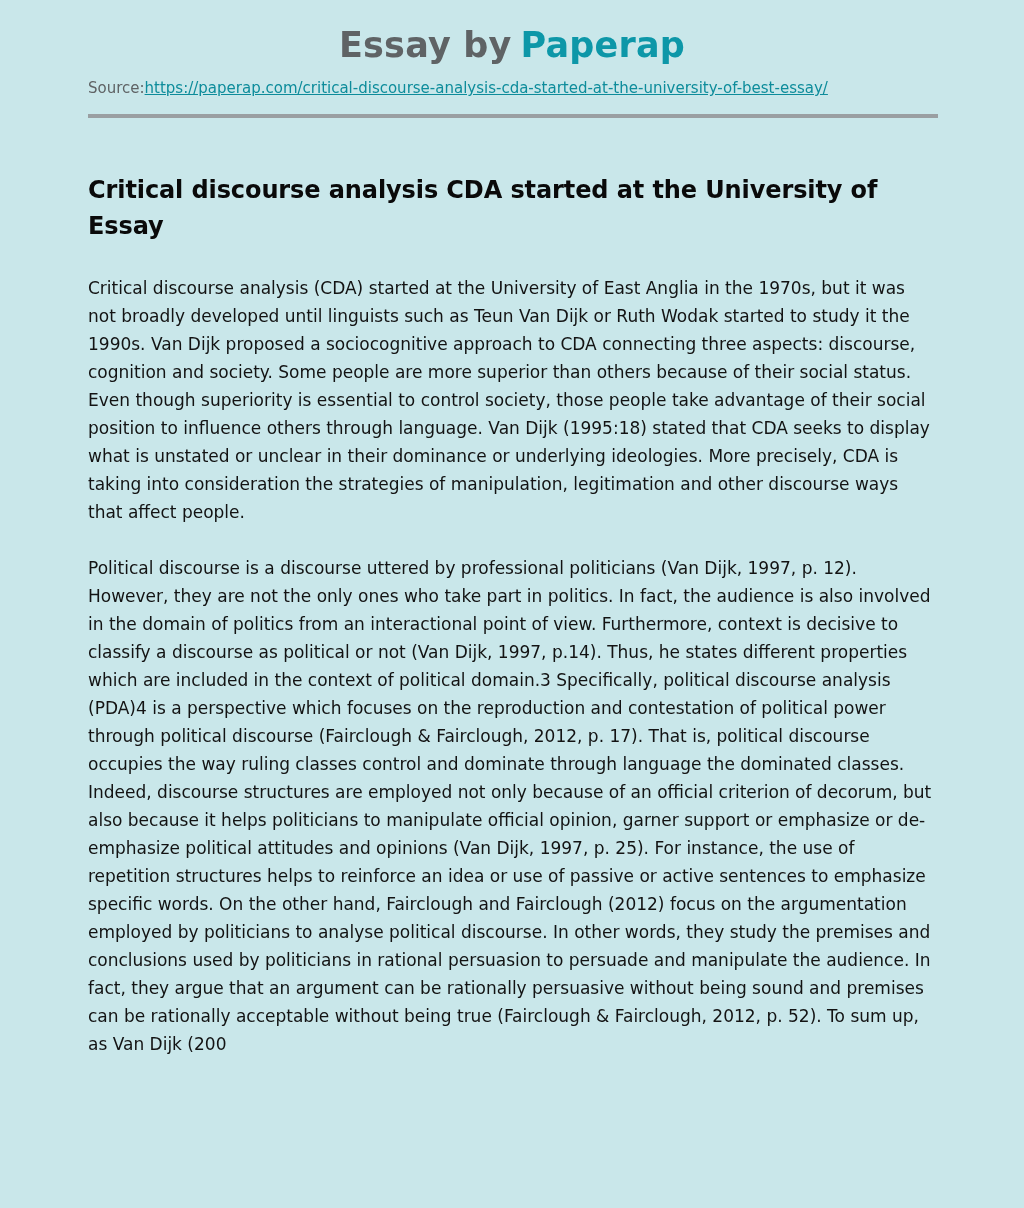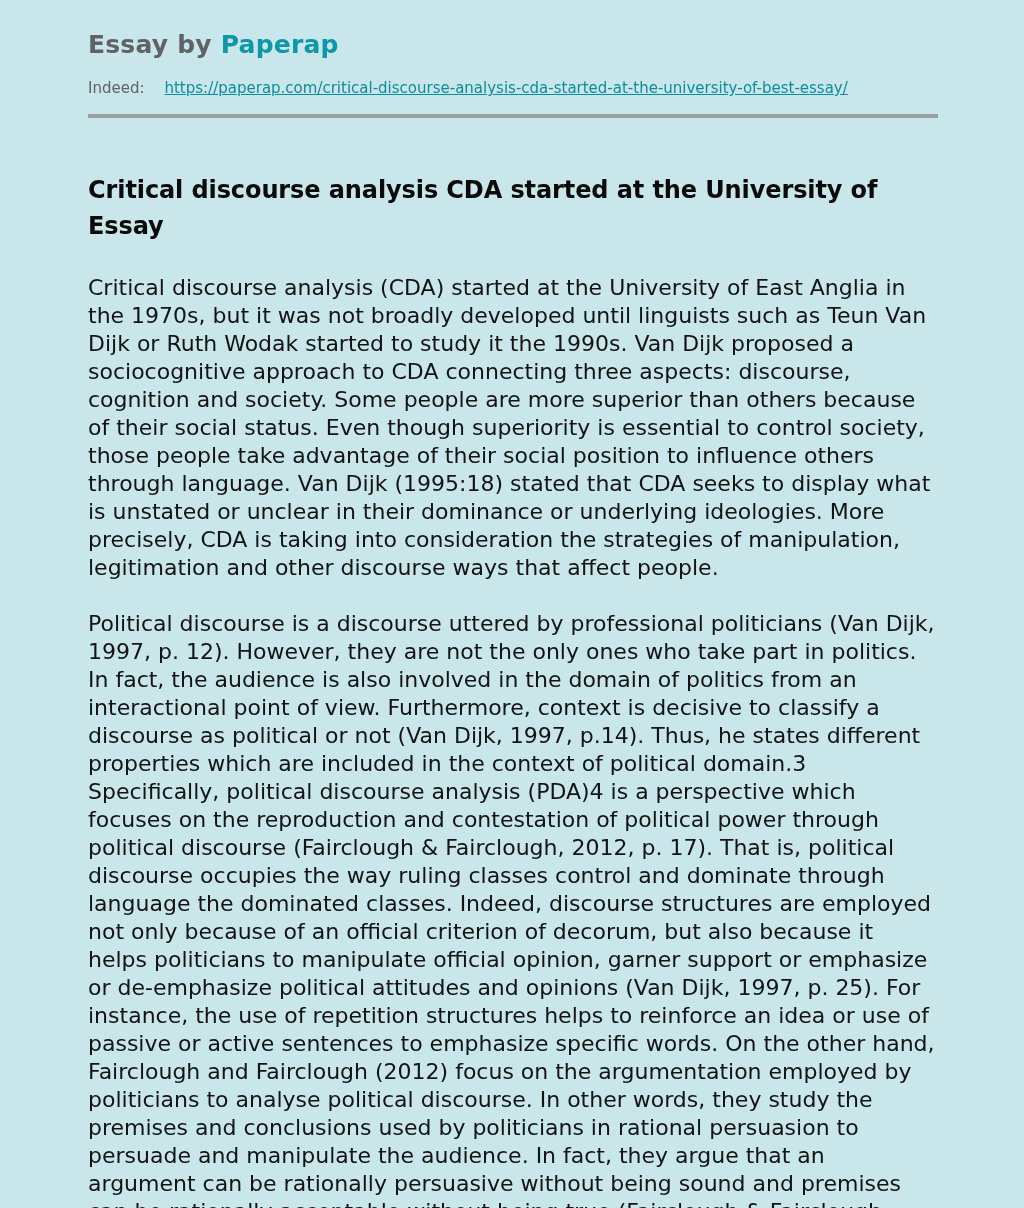--- a/index.html
+++ b/index.html
@@ -20,25 +20,26 @@
     height: 1208px;
     box-sizing: border-box;
     padding: 0;
   }
 
   
   .masthead {
     padding: 26px 88px 0 88px;
   }
   .brand {
-    font-size: 25px;
+    font-size: 35px;
     font-weight: bold;
     line-height: 38px;
     letter-spacing: 0.2px;
     white-space: nowrap;
+    text-align: center;
   }
   .brand-essay-by {
     color: #5f6365;
   }
   .brand-name {
     color: #0d97a8;
     margin-left: 9px;
   }
 
   .source-line {
@@ -48,21 +49,21 @@
     color: #5f6365;
     max-width: 848px;
     word-break: break-word;
   }
   .source-label {
     color: #5f6365;
   }
   .source-url {
     color: #0d8c9b;
     text-decoration: underline;
-    margin-left: 20px;
+    margin-left: 0;
     word-break: break-all;
   }
 
   .divider {
     margin: 14px 88px 0 88px;
     height: 4px;
     width: 850px;
     background: #9a9fa2;
   }
 
@@ -78,41 +79,41 @@
     color: #0a0a0a;
     margin: 0 0 30px 0;
     max-width: 850px;
     letter-spacing: -0.1px;
   }
   .article-body {
     max-width: 850px;
   }
   .article-body p {
     margin: 0 0 28px 0;
-    font-size: 22px;
+    font-size: 17px;
     line-height: 28px;
     color: #131313;
     text-align: left;
   }
   .article-body p:last-child {
     margin-bottom: 1px;
   }
 </style>
 </head>
 <body>
 
 <div class="page">
 
   <div class="masthead">
     <div class="brand">
       <span class="brand-essay-by">Essay by</span><span class="brand-name">Paperap</span>
     </div>
 
     <div class="source-line">
-      <span class="source-label">Indeed:</span><a class="source-url" href="#">https://paperap.com/critical-discourse-analysis-cda-started-at-the-university-of-best-essay/</a>
+      <span class="source-label">Source:</span><a class="source-url" href="#">https://paperap.com/critical-discourse-analysis-cda-started-at-the-university-of-best-essay/</a>
     </div>
   </div>
 
   <div class="divider"></div>
 
   <div class="article">
     <h1 class="article-title">Critical discourse analysis CDA started at the University of Essay</h1>
 
     <div class="article-body">
       <p>Critical discourse analysis (CDA) started at the University of East Anglia in the 1970s, but it was not broadly developed until linguists such as Teun Van Dijk or Ruth Wodak started to study it the 1990s. Van Dijk proposed a sociocognitive approach to CDA connecting three aspects: discourse, cognition and society. Some people are more superior than others because of their social status. Even though superiority is essential to control society, those people take advantage of their social position to influence others through language. Van Dijk (1995:18) stated that CDA seeks to display what is unstated or unclear in their dominance or underlying ideologies. More precisely, CDA is taking into consideration the strategies of manipulation, legitimation and other discourse ways that affect people.</p>

